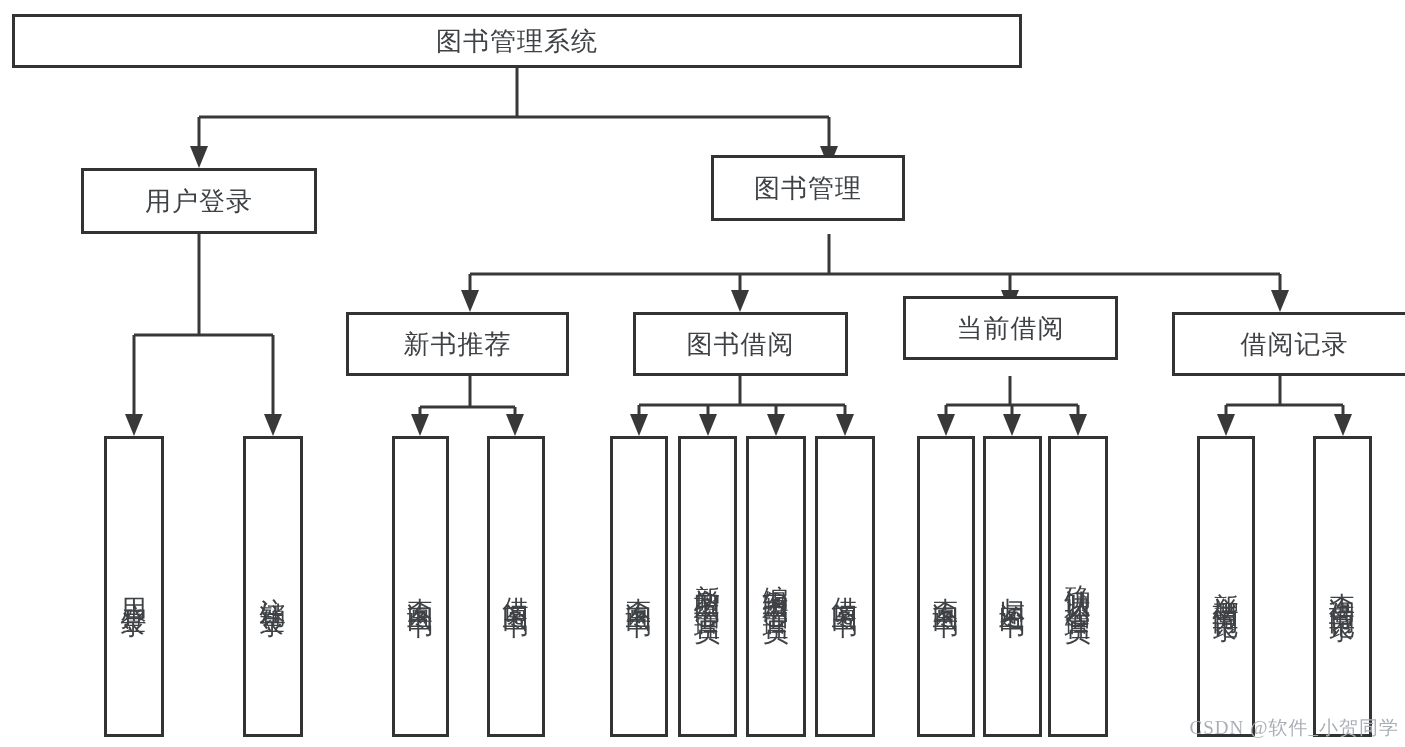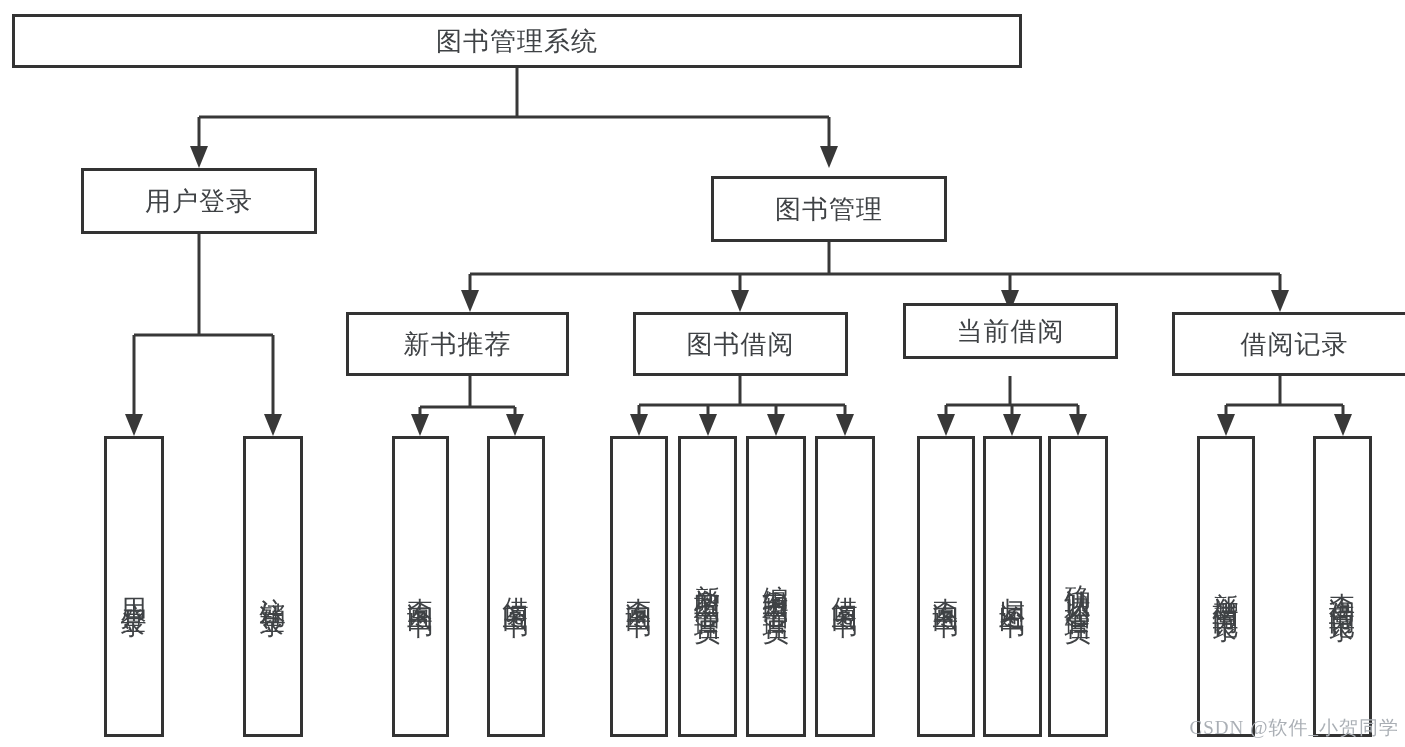--- a/index.html
+++ b/index.html
@@ -98,31 +98,31 @@
     </g>
   </svg>
 
   <div class="node h-node root-node" style="left:12px;top:14px;width:1010px;height:54px;">
     <span>图书管理系统</span>
   </div>
 
   <div class="node h-node" style="left:81px;top:168px;width:236px;height:66px;">
     <span>用户登录</span>
   </div>
-  <div class="node h-node" style="left:711px;top:176px;width:236px;height:66px;">
+  <div class="node h-node" style="left:711px;top:155px;width:194px;height:66px;">
     <span>图书管理</span>
   </div>
 
   <div class="node h-node" style="left:346px;top:312px;width:223px;height:64px;">
     <span>新书推荐</span>
   </div>
   <div class="node h-node" style="left:633px;top:312px;width:215px;height:64px;justify-content:center;">
     <span>图书借阅</span>
   </div>
-  <div class="node h-node" style="left:903px;top:303px;width:215px;height:56px;">
+  <div class="node h-node" style="left:903px;top:296px;width:215px;height:64px;">
     <span>当前借阅</span>
   </div>
   <div class="node h-node" style="left:1172px;top:312px;width:245px;height:64px;">
     <span>借阅记录</span>
   </div>
 
   <div class="node v-node" style="left:104px;top:436px;width:60px;height:301px;">
     <span class="vt">用户登录</span>
   </div>
   <div class="node v-node" style="left:243px;top:436px;width:60px;height:301px;">

